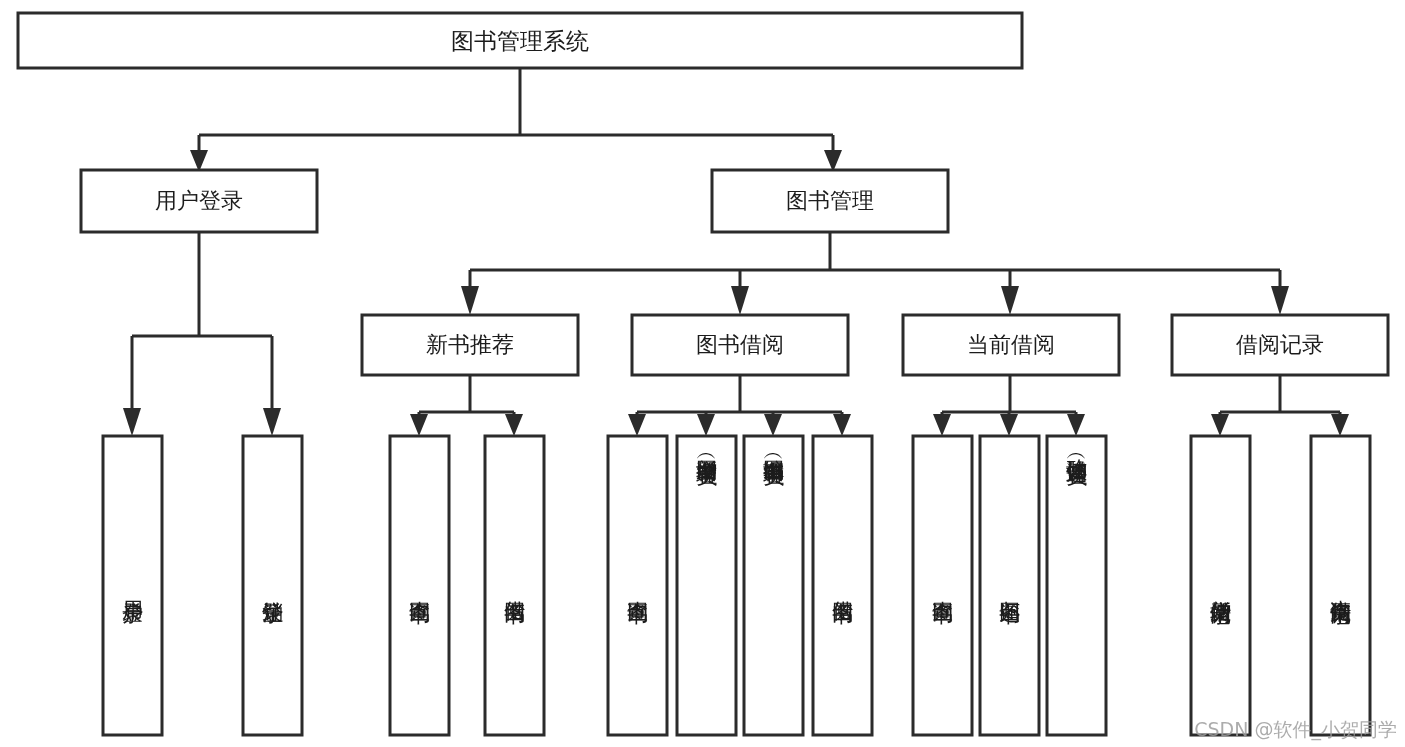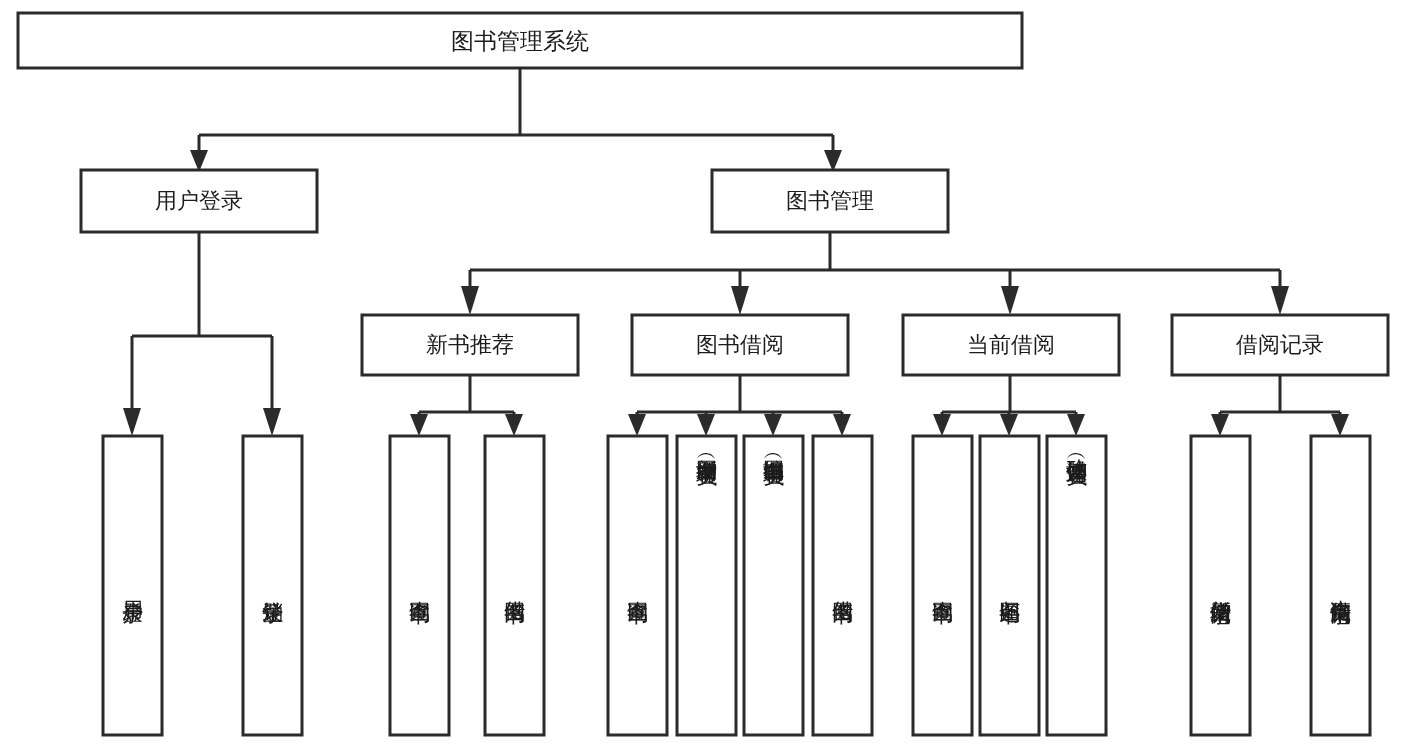--- a/index.html
+++ b/index.html
@@ -230,14 +230,15 @@
     <span class="v-label">确认归还（管理员）</span>
   </div>
 
   <div class="v-label-wrap" style="left:1191px;top:436px;width:59px;height:299px;">
     <span class="v-label">新增借阅记录</span>
   </div>
   <div class="v-label-wrap" style="left:1311px;top:436px;width:59px;height:299px;">
     <span class="v-label">查询借阅记录</span>
   </div>
 
+  <div class="watermark">CSDN @软件_小贺同学</div>
 
 </div>
 
 </body></html>

